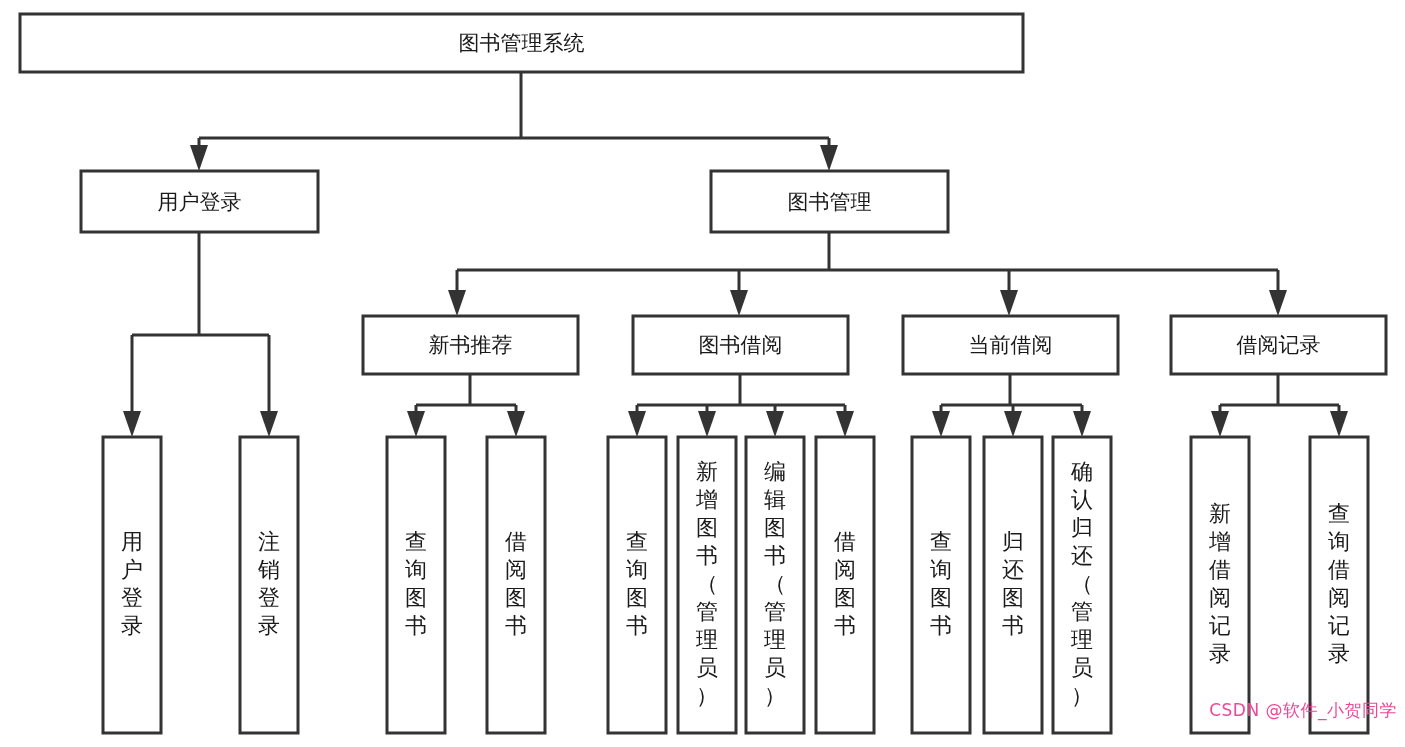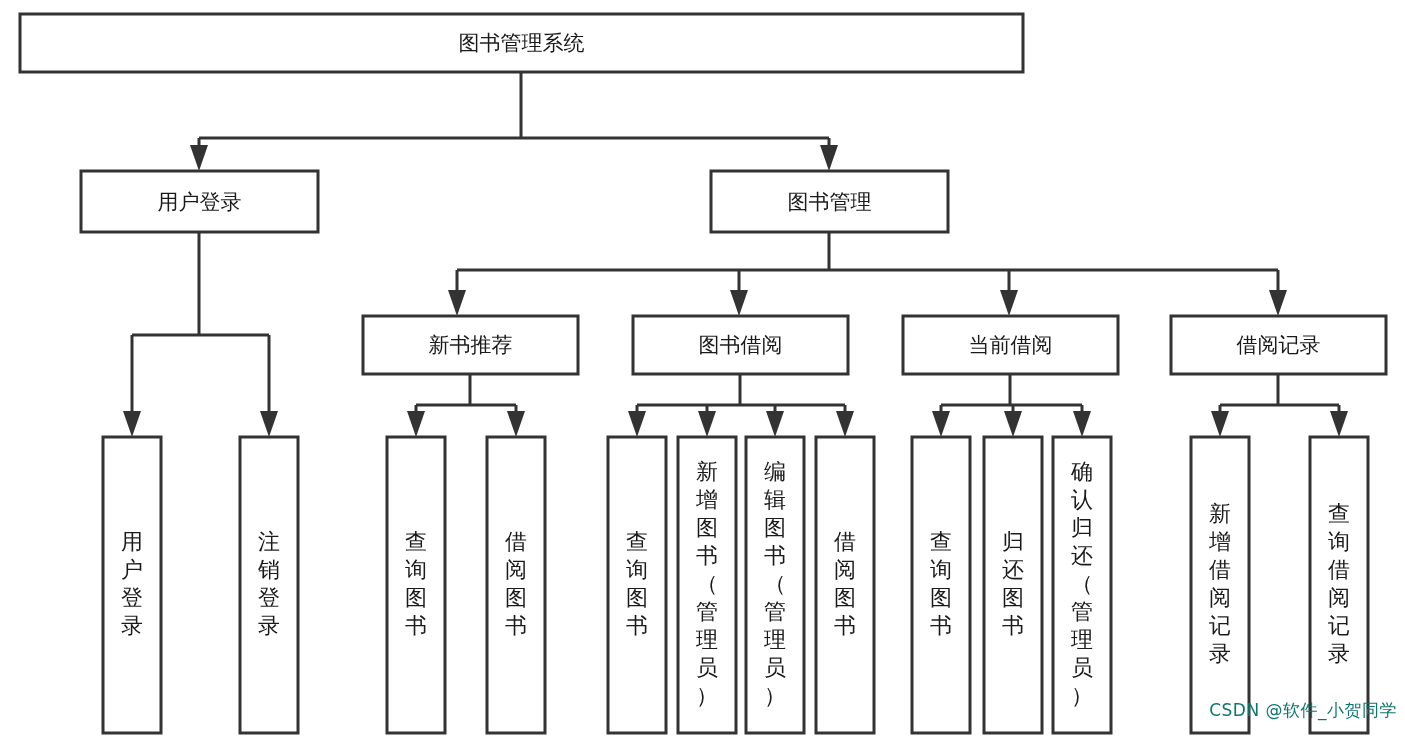--- a/index.html
+++ b/index.html
@@ -56,21 +56,21 @@
     fill: #1a1a1a;
     text-anchor: middle;
     dominant-baseline: middle;
   }
   .watermark {
     position: absolute;
     right: 8px;
     bottom: 4px;
     font-family: "DejaVu Sans", "Liberation Sans", sans-serif;
     font-size: 17px;
-    color: #0f766e;
+    color: #ec4899;
     letter-spacing: 0.5px;
     white-space: nowrap;
     user-select: none;
   }
 </style>
 </head>
 <body>
 
 <div id="diagram-root">
   <svg class="diagram-canvas" id="diagram-svg" viewBox="0 0 1405 747" xmlns="http://www.w3.org/2000/svg">

